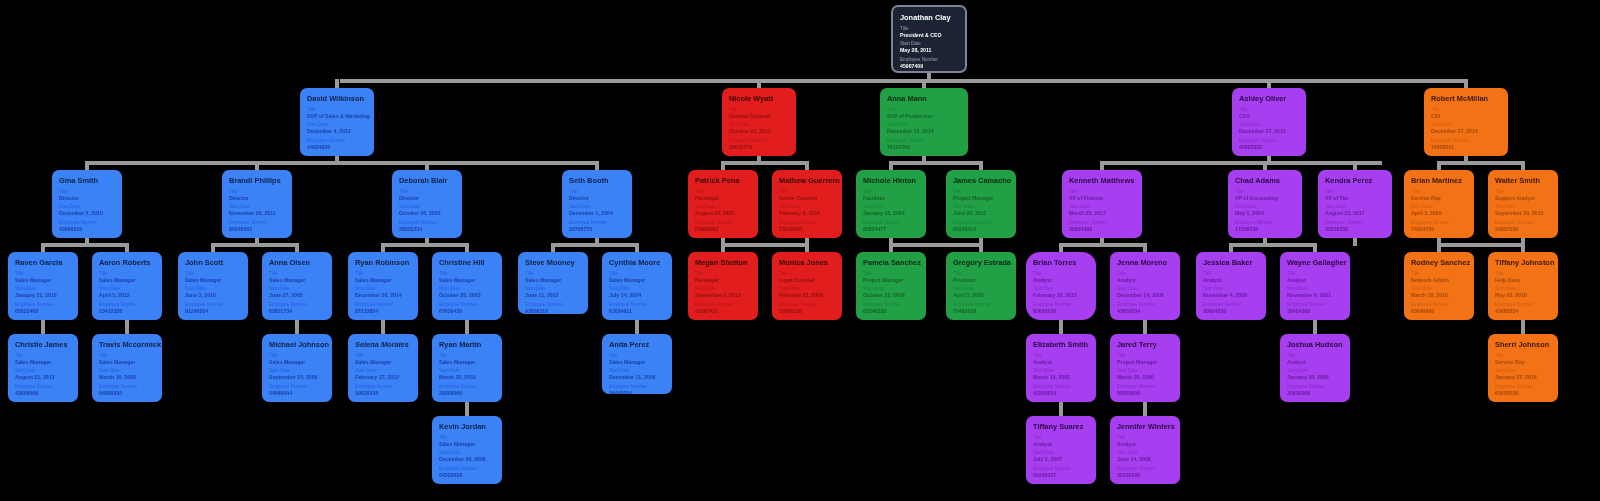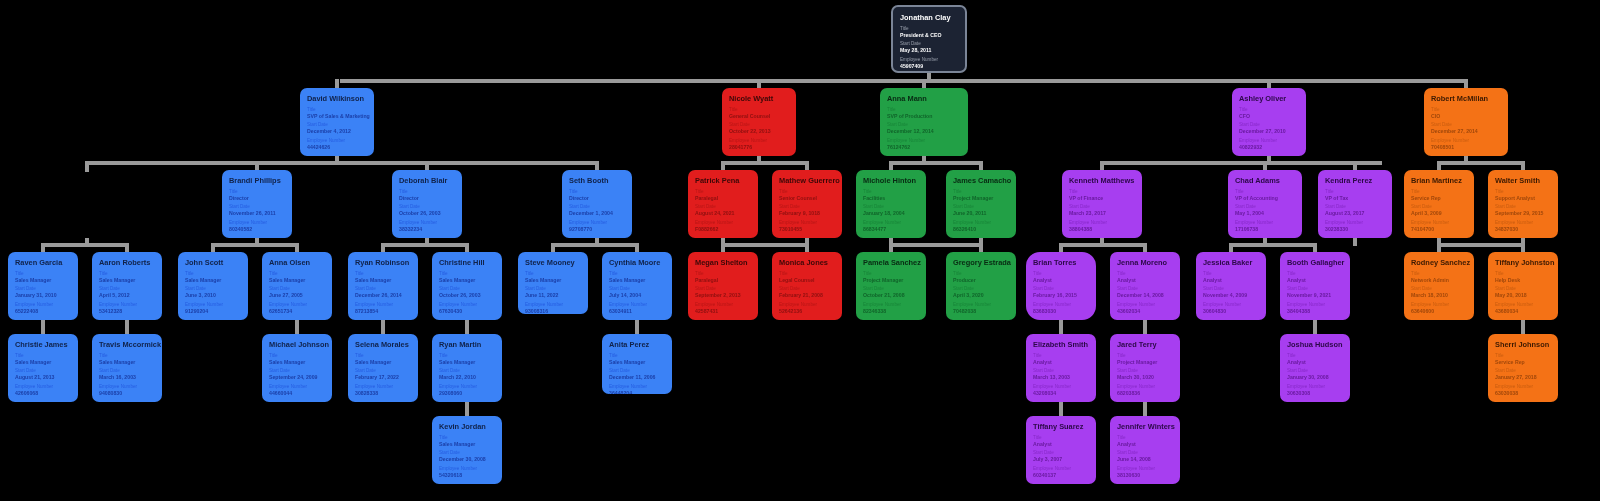--- a/index.html
+++ b/index.html
@@ -183,20 +183,29 @@
     </div>
     <div class="card c-orange" style="left: 1424px; top: 88px; width: 84px; height: 68px;">
       <div class="nm">Robert McMillan</div>
       <div class="lbl">Title</div>
       <div class="val">CIO</div>
       <div class="lbl">Start Date</div>
       <div class="val">December 27, 2014</div>
       <div class="lbl">Employee Number</div>
       <div class="val">70408501</div>
     </div>
+    <div class="card c-blue" style="left: 52px; top: 170px; width: 70px; height: 68px;">
+      <div class="nm">Gina Smith</div>
+      <div class="lbl">Title</div>
+      <div class="val">Director</div>
+      <div class="lbl">Start Date</div>
+      <div class="val">December 5, 2010</div>
+      <div class="lbl">Employee Number</div>
+      <div class="val">43966216</div>
+    </div>
     <div class="card c-blue" style="left: 222px; top: 170px; width: 70px; height: 68px;">
       <div class="nm">Brandi Phillips</div>
       <div class="lbl">Title</div>
       <div class="val">Director</div>
       <div class="lbl">Start Date</div>
       <div class="val">November 26, 2011</div>
       <div class="lbl">Employee Number</div>
       <div class="val">80340582</div>
     </div>
     <div class="card c-blue" style="left: 392px; top: 170px; width: 70px; height: 68px;">
@@ -390,21 +399,21 @@
     </div>
     <div class="card c-blue" style="left: 262px; top: 334px; width: 70px; height: 68px;">
       <div class="nm">Michael Johnson</div>
       <div class="lbl">Title</div>
       <div class="val">Sales Manager</div>
       <div class="lbl">Start Date</div>
       <div class="val">September 24, 2009</div>
       <div class="lbl">Employee Number</div>
       <div class="val">44660044</div>
     </div>
-    <div class="card c-blue" style="left: 348px; top: 334px; width: 70px; height: 68px;">
+    <div class="card c-blue" style="left: 348px; top: 334px; width: 70px; height: 68px; font-style: italic;">
       <div class="nm">Selena Morales</div>
       <div class="lbl">Title</div>
       <div class="val">Sales Manager</div>
       <div class="lbl">Start Date</div>
       <div class="val">February 17, 2022</div>
       <div class="lbl">Employee Number</div>
       <div class="val">30828338</div>
     </div>
     <div class="card c-blue" style="left: 432px; top: 334px; width: 70px; height: 68px;">
       <div class="nm">Ryan Martin</div>
@@ -490,21 +499,21 @@
     <div class="card c-purple" style="left: 1196px; top: 252px; width: 70px; height: 68px;">
       <div class="nm">Jessica Baker</div>
       <div class="lbl">Title</div>
       <div class="val">Analyst</div>
       <div class="lbl">Start Date</div>
       <div class="val">November 4, 2009</div>
       <div class="lbl">Employee Number</div>
       <div class="val">30604830</div>
     </div>
     <div class="card c-purple" style="left: 1280px; top: 252px; width: 70px; height: 68px;">
-      <div class="nm">Booth Gallagher</div>
+      <div class="nm">Wayne Gallagher</div>
       <div class="lbl">Title</div>
       <div class="val">Analyst</div>
       <div class="lbl">Start Date</div>
       <div class="val">November 9, 2021</div>
       <div class="lbl">Employee Number</div>
       <div class="val">38404388</div>
     </div>
     <div class="card c-purple" style="left: 1026px; top: 334px; width: 70px; height: 68px;">
       <div class="nm">Elizabeth Smith</div>
       <div class="lbl">Title</div>

